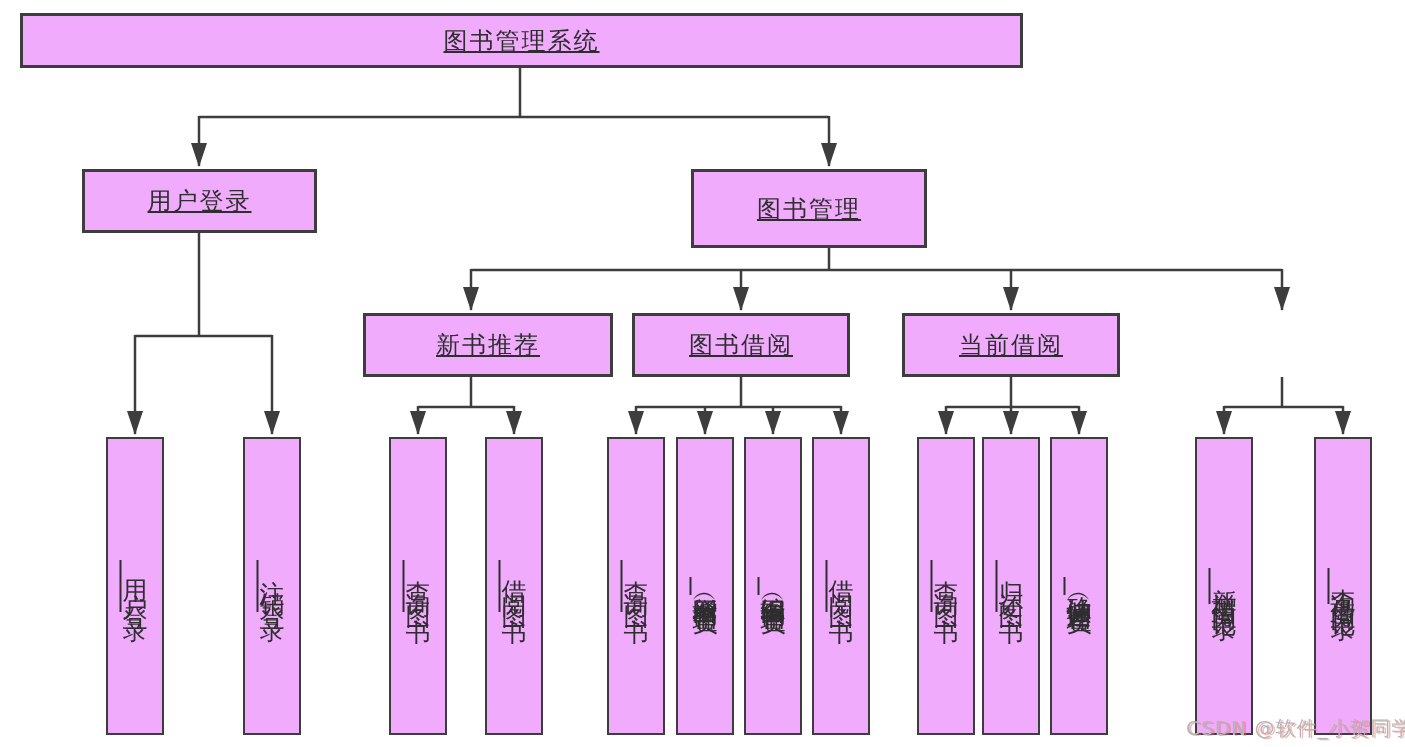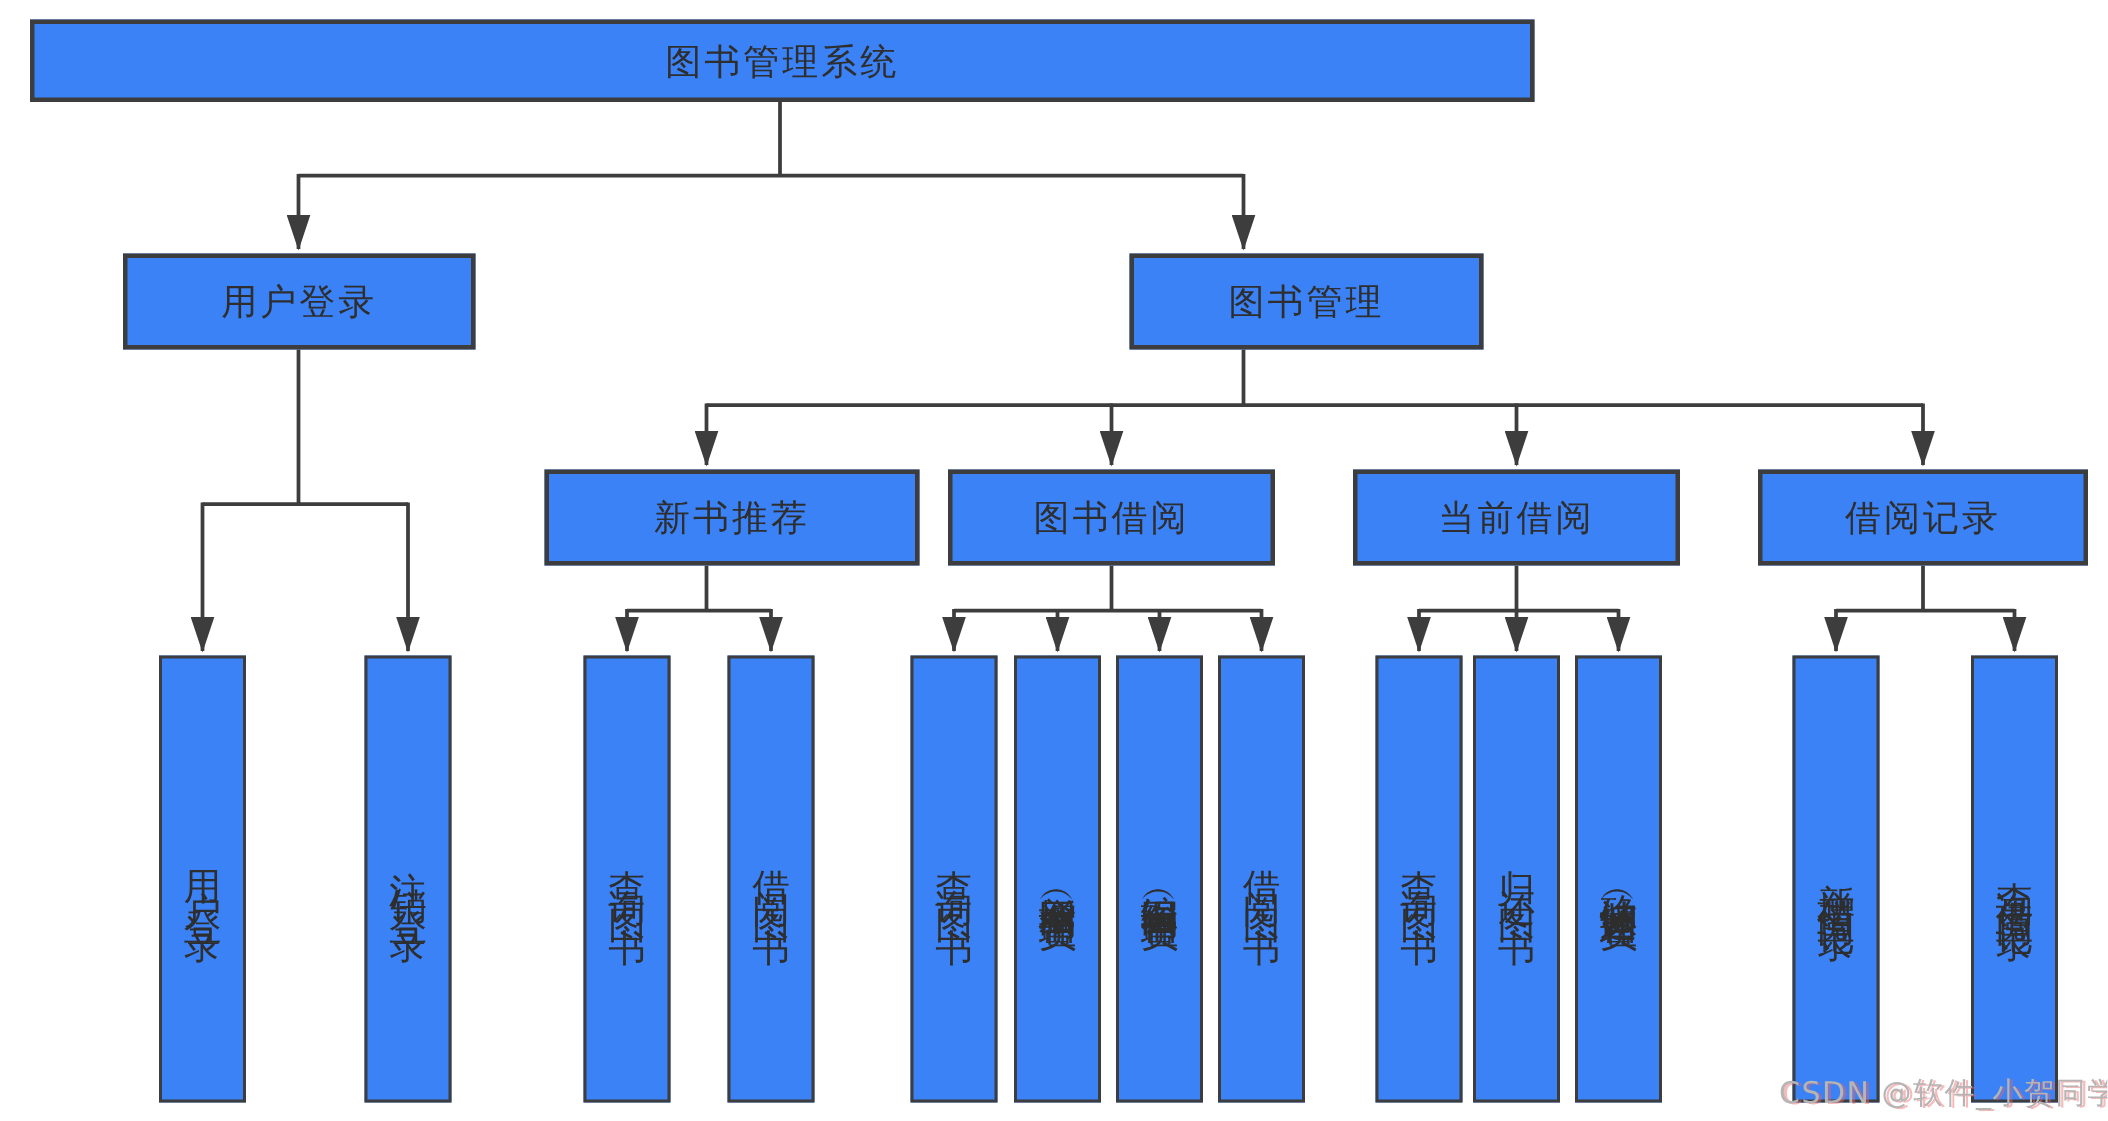--- a/index.html
+++ b/index.html
@@ -3,23 +3,23 @@
 <meta charset="utf-8">
 <style>
   html,body{margin:0;padding:0;background:#ffffff;}
   .canvas{
     position:relative;width:1405px;height:747px;background:#ffffff;
     font-family:"DejaVu Sans","Liberation Sans",sans-serif;
     color:#2e2e2e;overflow:hidden;
   }
   svg.wires{position:absolute;left:0;top:0;}
   .box{
-    position:absolute;box-sizing:border-box;background:#3b82f6;
+    position:absolute;box-sizing:border-box;background:#f0abfc;
     border:3px solid #3d3d3d;
-    display:flex;align-items:center;justify-content:center;
+    display:flex;align-items:center;justify-content:center;text-decoration:underline;
   }
   .box.h .label{font-size:24px;letter-spacing:2px;white-space:nowrap;}
   .box.v{border-width:2.5px;}
   .box.v .label{
     writing-mode:vertical-rl;text-orientation:mixed;
     font-size:25px;line-height:1;
   }
   .sp-lg{letter-spacing:13px;}
   .sp-md{letter-spacing:6px;}
   .sp-sm{letter-spacing:2px;}
@@ -84,35 +84,32 @@
     </g>
   </svg>
 
   <div class="box h" style="left:20px;top:13px;width:1003px;height:55px">
     <span class="label">图书管理系统</span>
   </div>
 
   <div class="box h" style="left:82px;top:169px;width:235px;height:64px">
     <span class="label">用户登录</span>
   </div>
-  <div class="box h" style="left:753px;top:169px;width:236px;height:64px">
+  <div class="box h" style="left:691px;top:169px;width:236px;height:79px">
     <span class="label">图书管理</span>
   </div>
 
   <div class="box h" style="left:363px;top:313px;width:250px;height:64px">
     <span class="label">新书推荐</span>
   </div>
   <div class="box h" style="left:632px;top:313px;width:218px;height:64px">
     <span class="label">图书借阅</span>
   </div>
   <div class="box h" style="left:902px;top:313px;width:218px;height:64px">
     <span class="label">当前借阅</span>
-  </div>
-  <div class="box h" style="left:1172px;top:313px;width:220px;height:64px">
-    <span class="label">借阅记录</span>
   </div>
 
   <div class="box v" style="left:106px;top:437px;width:58px;height:298px">
     <span class="label sp-lg">用户登录</span>
   </div>
   <div class="box v" style="left:243px;top:437px;width:58px;height:298px">
     <span class="label sp-lg">注销登录</span>
   </div>
 
   <div class="box v" style="left:389px;top:437px;width:58px;height:298px">

